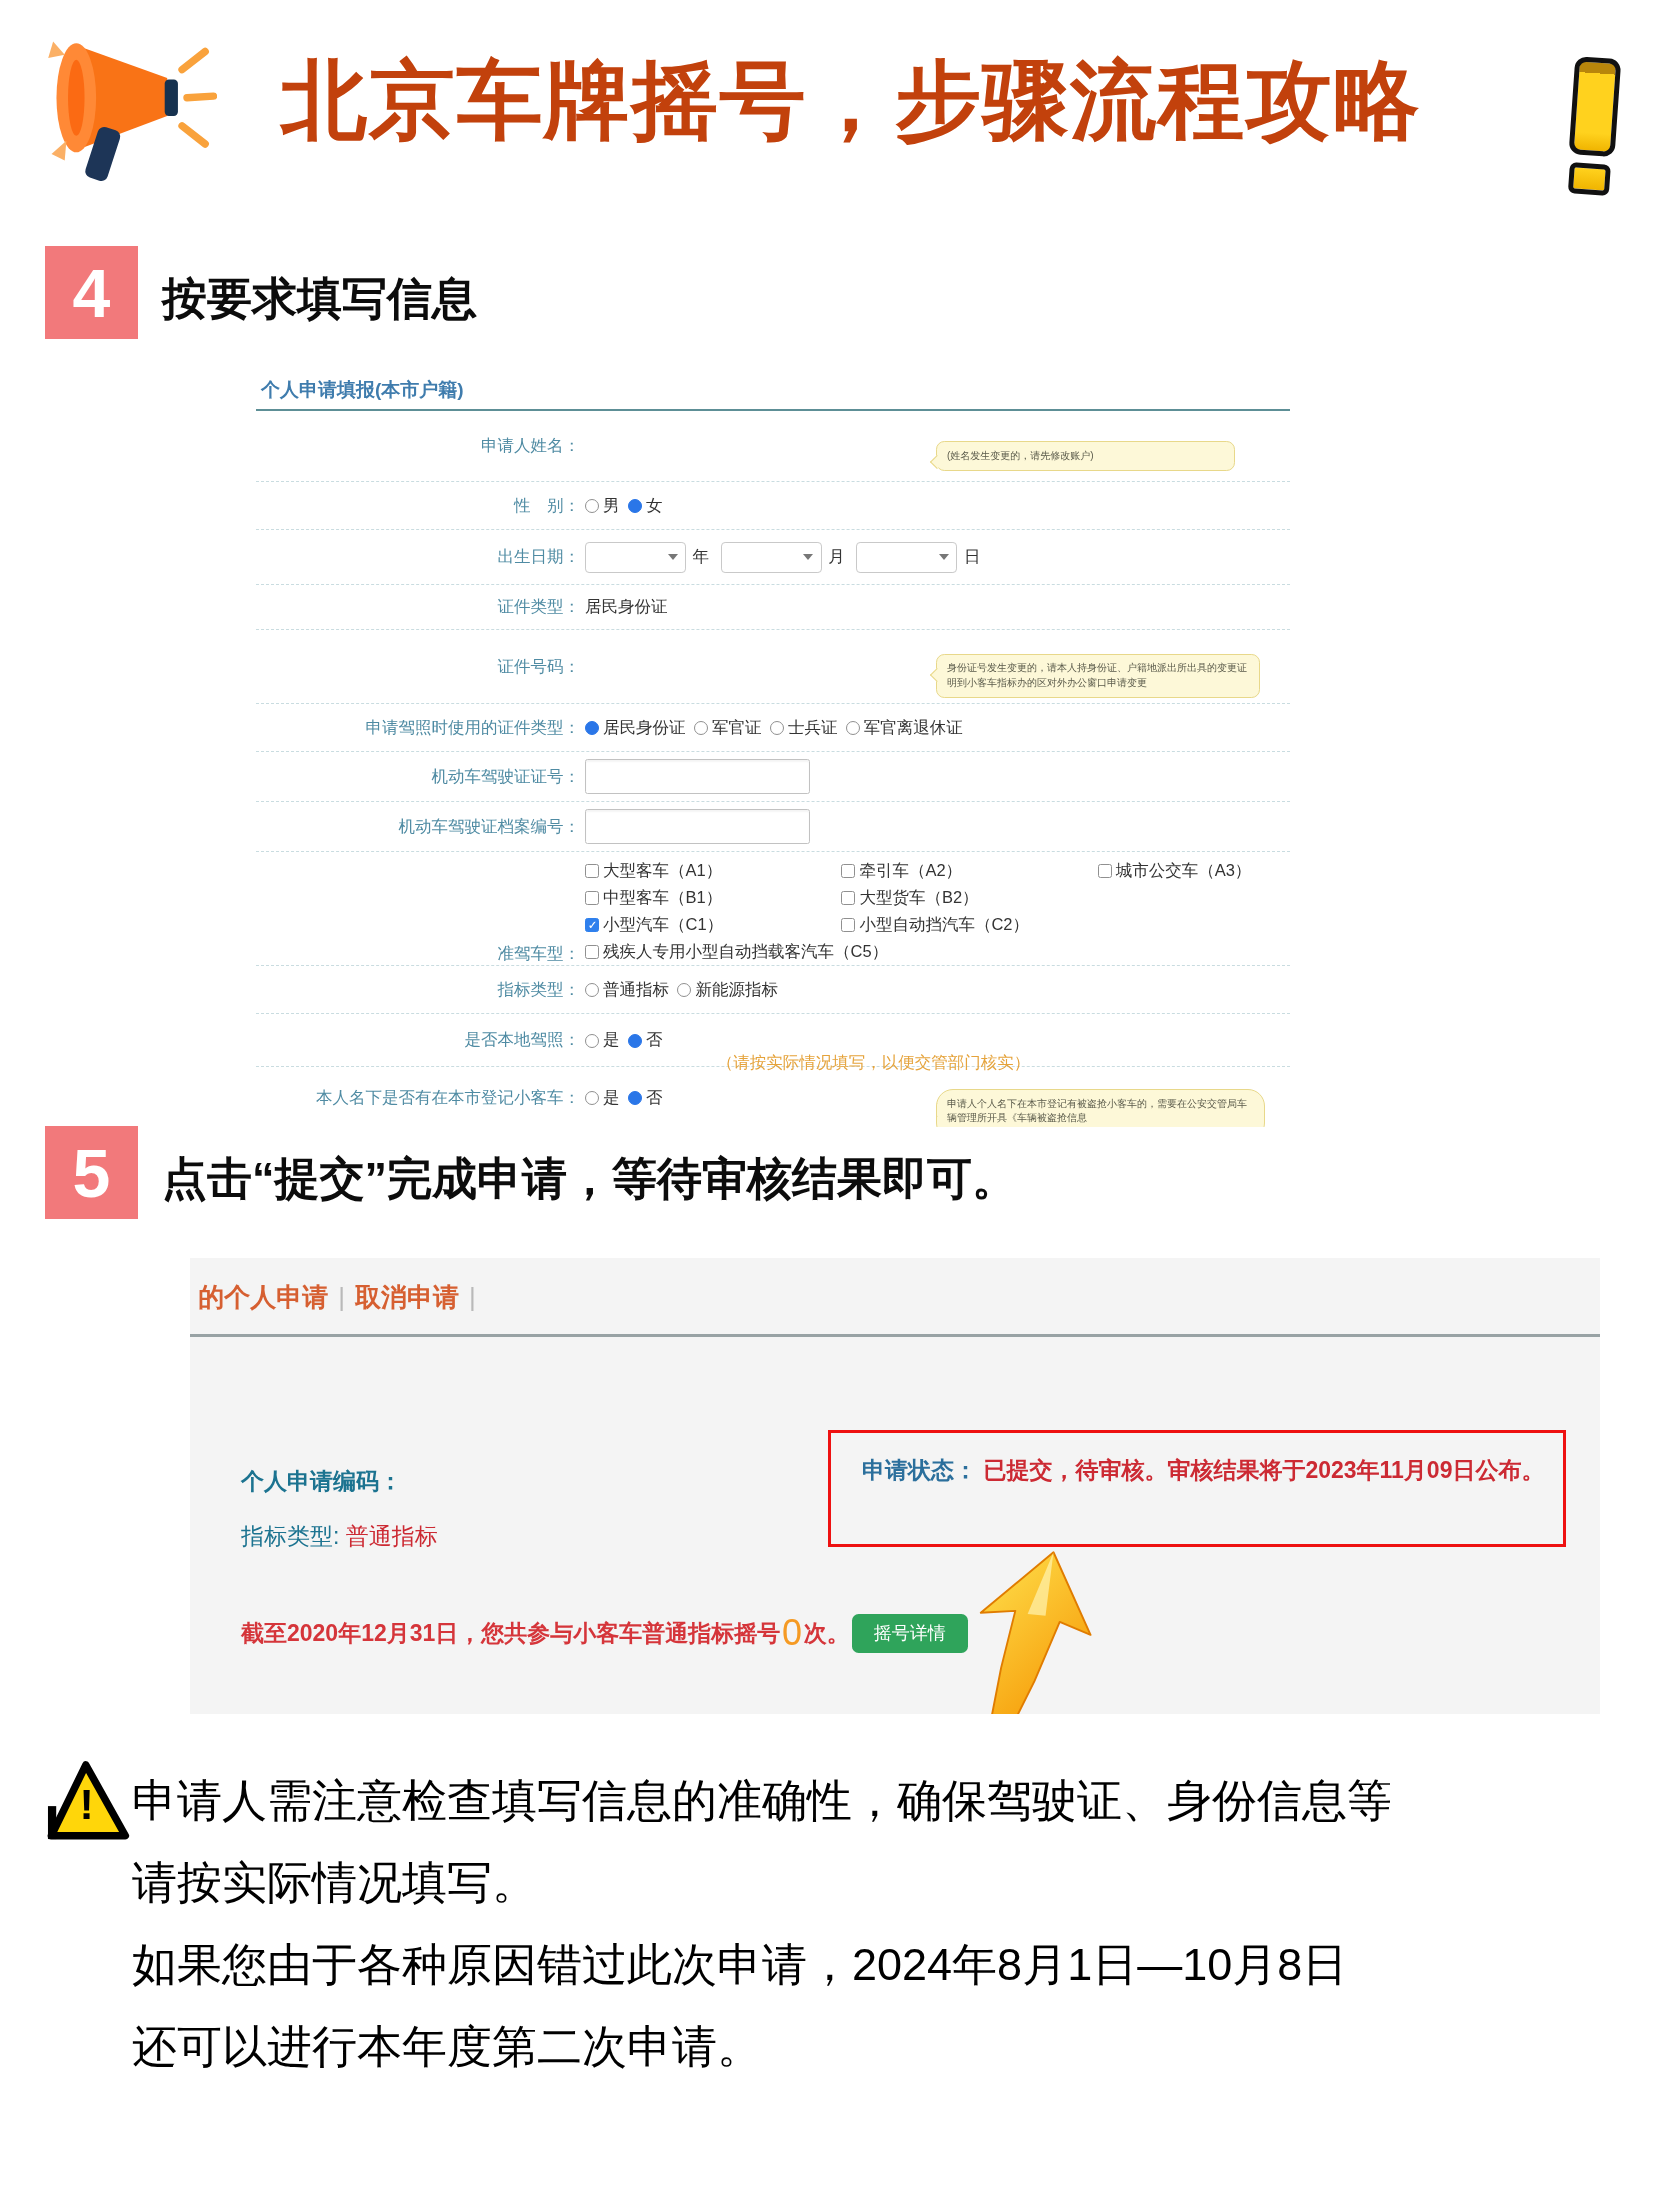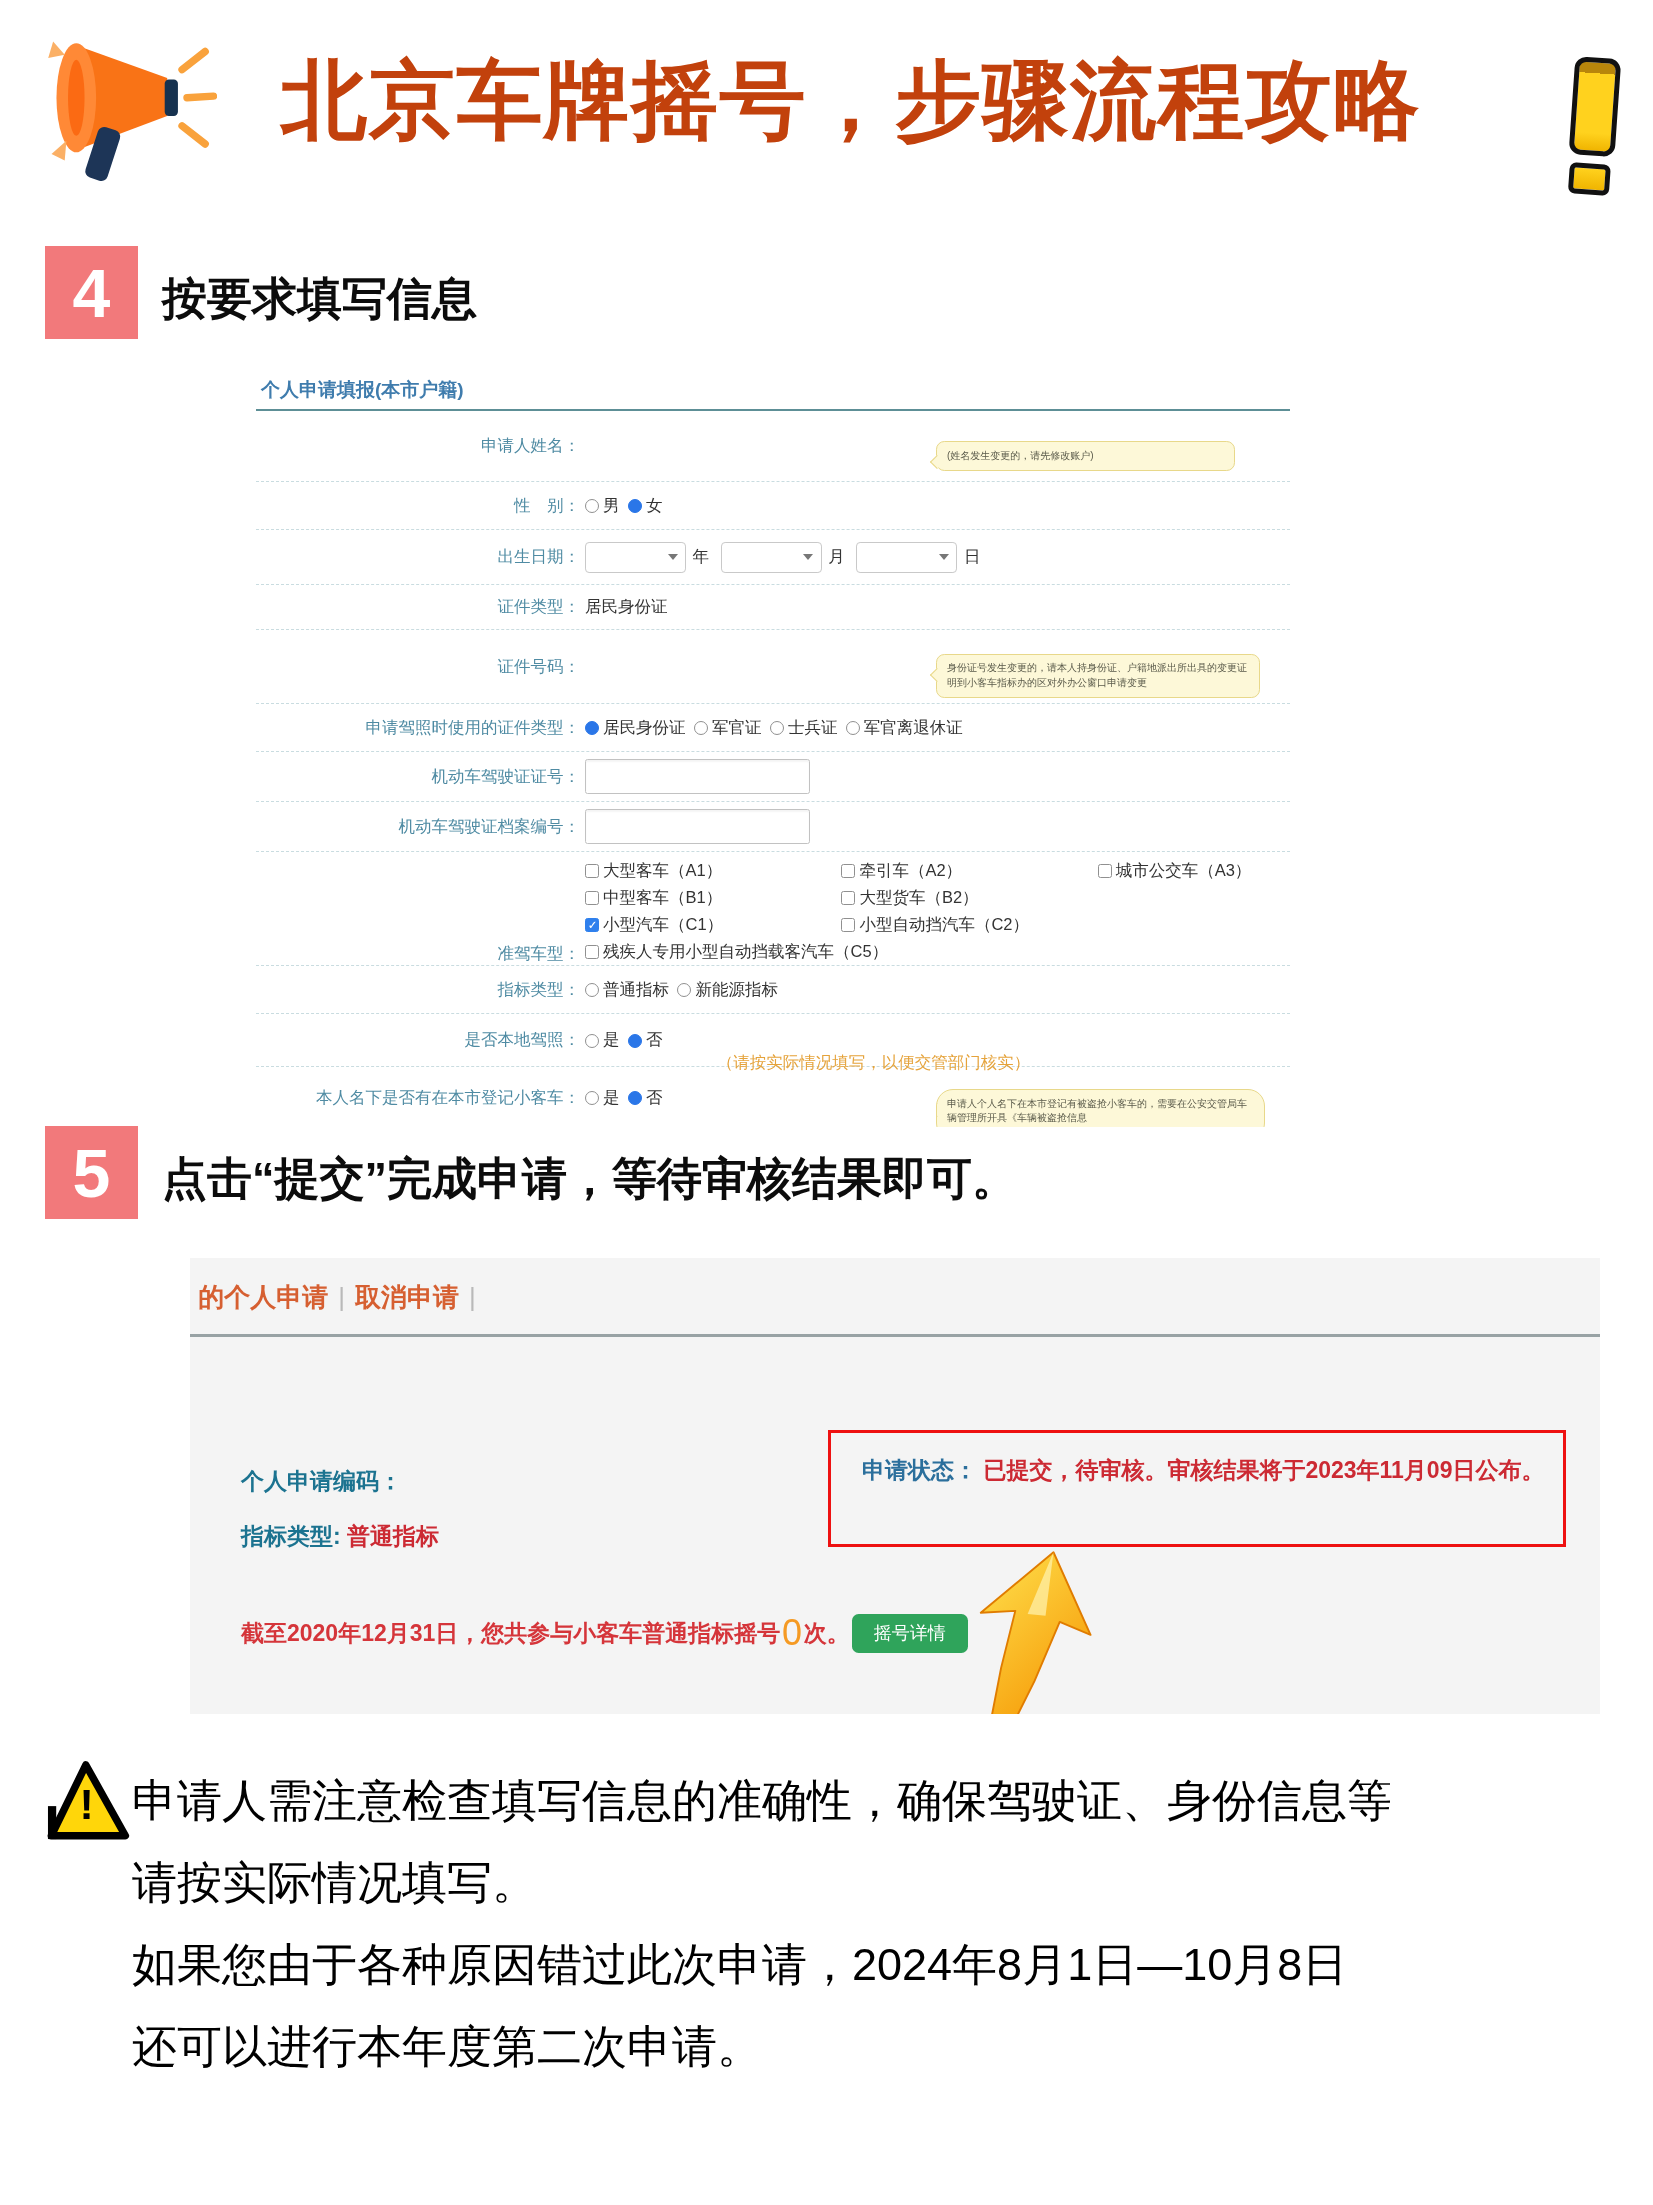--- a/index.html
+++ b/index.html
@@ -75,21 +75,21 @@
   
   .result-shot { position:absolute; left:190px; top:1258px; width:1410px; height:456px;
                  background:#f4f4f4; overflow:hidden; }
   .nav-line { position:absolute; left:8.3px; top:21.5px; font-size:26px; font-weight:700; color:#d65f31; }
   .nav-divider { color:#b9b9b9; font-weight:400; padding:0 10px; }
   .result-rule { position:absolute; left:0; top:76px; width:100%; height:3.3px; background:#98a2a4; }
   .result-title { position:absolute; left:0; top:121px; width:100%; text-align:center;
                   font-family:"Liberation Serif","DejaVu Serif",serif;
                   font-size:28px; color:#5d7488; letter-spacing:0.8px; }
   .code-label { position:absolute; left:51px; top:208px; font-size:23px; font-weight:700; color:#1c7390; }
-  .quota-line { position:absolute; left:51px; top:263px; font-size:23px; font-weight:700; }
+  .quota-line { position:absolute; left:51px; top:263px; font-size:23px; font-weight:400; }
   .quota-line .ql { color:#1c7390; }
   .quota-line .qv { color:#cc2a33; }
   .status-box { position:absolute; left:638px; top:172px; width:738px; height:117px;
                 border:3.3px solid #ee1111; padding:21.5px 0 0 31px; font-size:23px; font-weight:700; }
   .status-box .sl { color:#2b6f9c; }
   .status-box .sv { color:#cc2a33; }
   .lottery-line { position:absolute; left:51px; top:354px; font-size:23px; font-weight:700; color:#d5353a; }
   .lottery-count { color:#f59a23; font-size:36px; font-weight:400; vertical-align:-4.1px; padding:0 1.7px; }
   .detail-btn { display:inline-block; margin-left:2px; padding:7.4px 22px; background:#2fa45b;
                 border-radius:6.6px; color:#fff; font-size:18px; font-weight:400; vertical-align:1.7px; }

